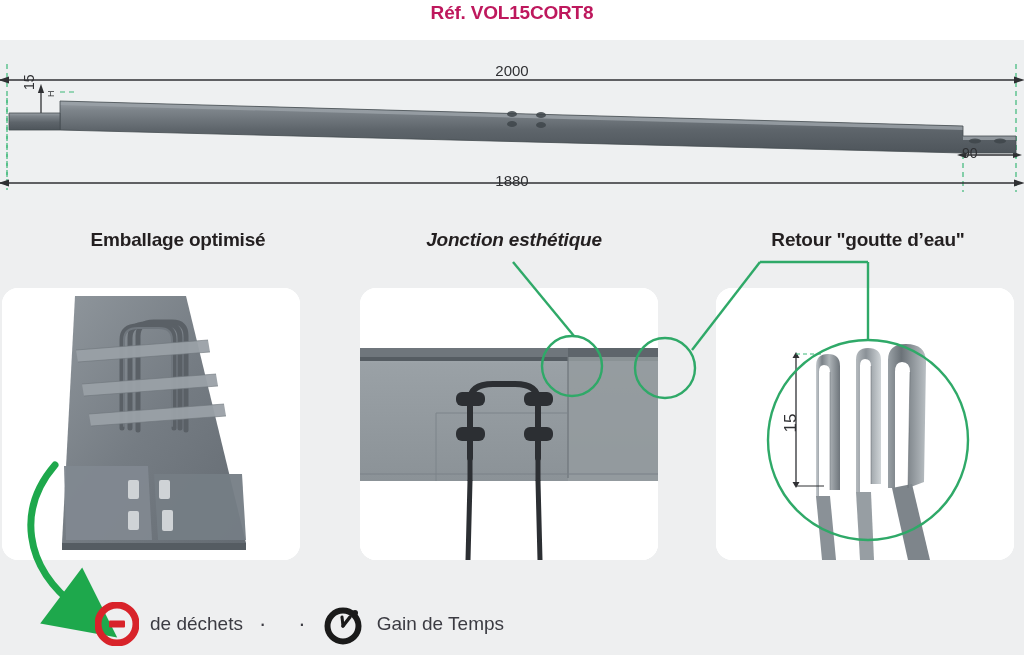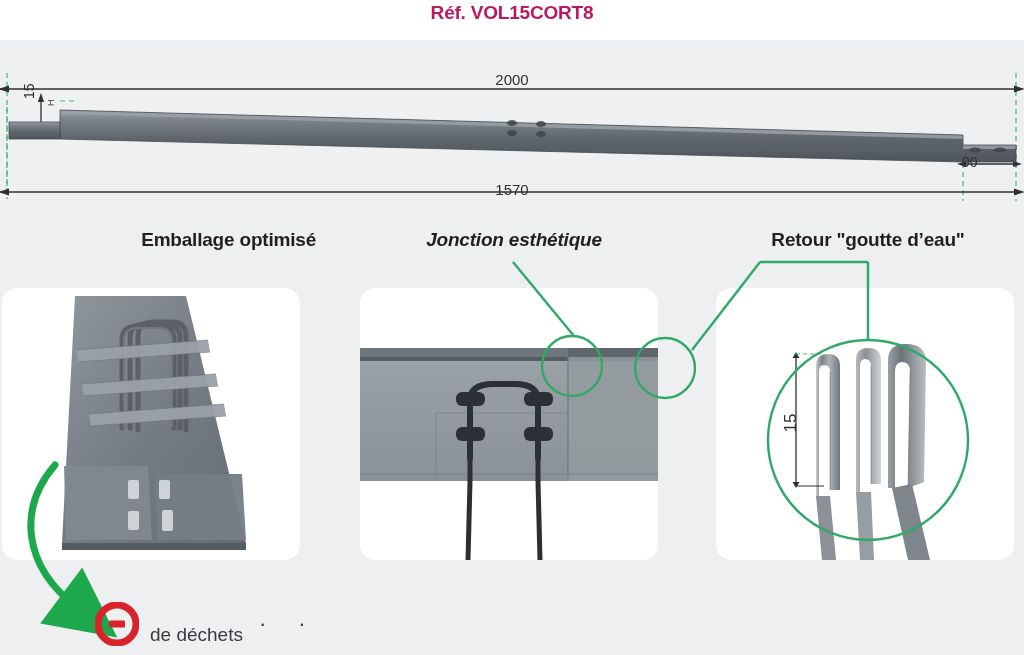--- a/index.html
+++ b/index.html
@@ -44,21 +44,21 @@
     text-align: center;
     font-size: 19px;
     font-weight: bold;
     letter-spacing: -0.2px;
     color: #be185d;
   }
 
   
   .drawing {
     position: absolute;
-    left: 0; top: 49px;
+    left: 0; top: 40px;
     width: 1024px; height: 170px;
   }
   .drawing svg { display: block; }
 
   .dim-text {
     position: absolute;
     font-size: 15px;
     color: #2f3033;
     font-family: "Liberation Sans", sans-serif;
     white-space: nowrap;
@@ -82,21 +82,21 @@
 
   
   .section-head {
     position: absolute;
     font-size: 19px;
     font-weight: bold;
     color: #231f20;
     letter-spacing: -0.2px;
     white-space: nowrap;
   }
-  .head-1 { left: 0;   top: 229px; width: 316px; text-align: right; }
+  .head-1 { left: 0;   top: 229px; width: 316px; text-align: center; padding-left: 20px; }
   .head-2 { left: 358px; top: 229px; width: 312px; text-align: center; font-style: italic; }
   .head-3 { left: 712px; top: 229px; width: 312px; text-align: center; }
 
   
   .card {
     position: absolute;
     top: 288px;
     width: 298px;
     height: 272px;
     background: #ffffff;
@@ -120,21 +120,21 @@
   
   .footer {
     position: absolute;
     left: 95px; top: 600px;
     height: 48px;
     display: flex;
     align-items: center;
   }
   .badge {
     display: flex;
-    align-items: flex-end;
+    align-items: center;
   }
   .badge .ico { width: 44px; height: 44px; flex: 0 0 44px; }
   .badge .ico svg { display: block; }
   .badge .lbl {
     margin-left: 11px;
     font-size: 19px;
     color: #3b3b42;
     white-space: nowrap;
   }
   .sep {
@@ -211,21 +211,21 @@
       <ellipse cx="23" cy="80" rx="6" ry="3"></ellipse>
       <ellipse cx="52" cy="80" rx="6" ry="3"></ellipse>
       <ellipse cx="975" cy="101" rx="6" ry="2.6"></ellipse>
       <ellipse cx="1000" cy="101" rx="6" ry="2.6"></ellipse>
     </g>
 
     <path d="M 9,73 L 60,73 L 60,90 L 9,90 Z" fill="url(#barGrad)" stroke="#454c51" stroke-width="0.8"></path>
   </svg>
 
   <div class="dim-text dim-top">2000</div>
-  <div class="dim-text dim-bottom">1570</div>
+  <div class="dim-text dim-bottom">1880</div>
   <div class="dim-text dim-right">90</div>
   <div class="dim-text dim-left">15</div>
   <div class="dim-text dim-left-h">H</div>
 </div>
 
 <div class="section-head head-1">Emballage optimisé</div>
 <div class="section-head head-2">Jonction esthétique</div>
 <div class="section-head head-3">Retour "goutte d’eau"</div>
 
 <div class="card card-1">
@@ -420,14 +420,25 @@
       </svg>
     </span>
     <span class="lbl">de déchets</span>
   </div>
 
   <span class="sep">·</span>
 
 
   <span class="sep">·</span>
 
+  <div class="badge">
+    <span class="ico">
+      <svg width="44" height="44" viewBox="0 0 44 44">
+        <circle cx="21" cy="24" r="15.5" fill="none" stroke="#1a1a1a" stroke-width="6"></circle>
+        <circle cx="33" cy="11" r="3" fill="#1a1a1a"></circle>
+        <path d="M 21,24 L 28,15" stroke="#1a1a1a" stroke-width="3.5" stroke-linecap="round"></path>
+        <path d="M 21,24 L 20,15" stroke="#1a1a1a" stroke-width="3" stroke-linecap="round"></path>
+      </svg>
+    </span>
+    <span class="lbl">Gain de Temps</span>
+  </div>
 
 </div>
 
 </body></html>

